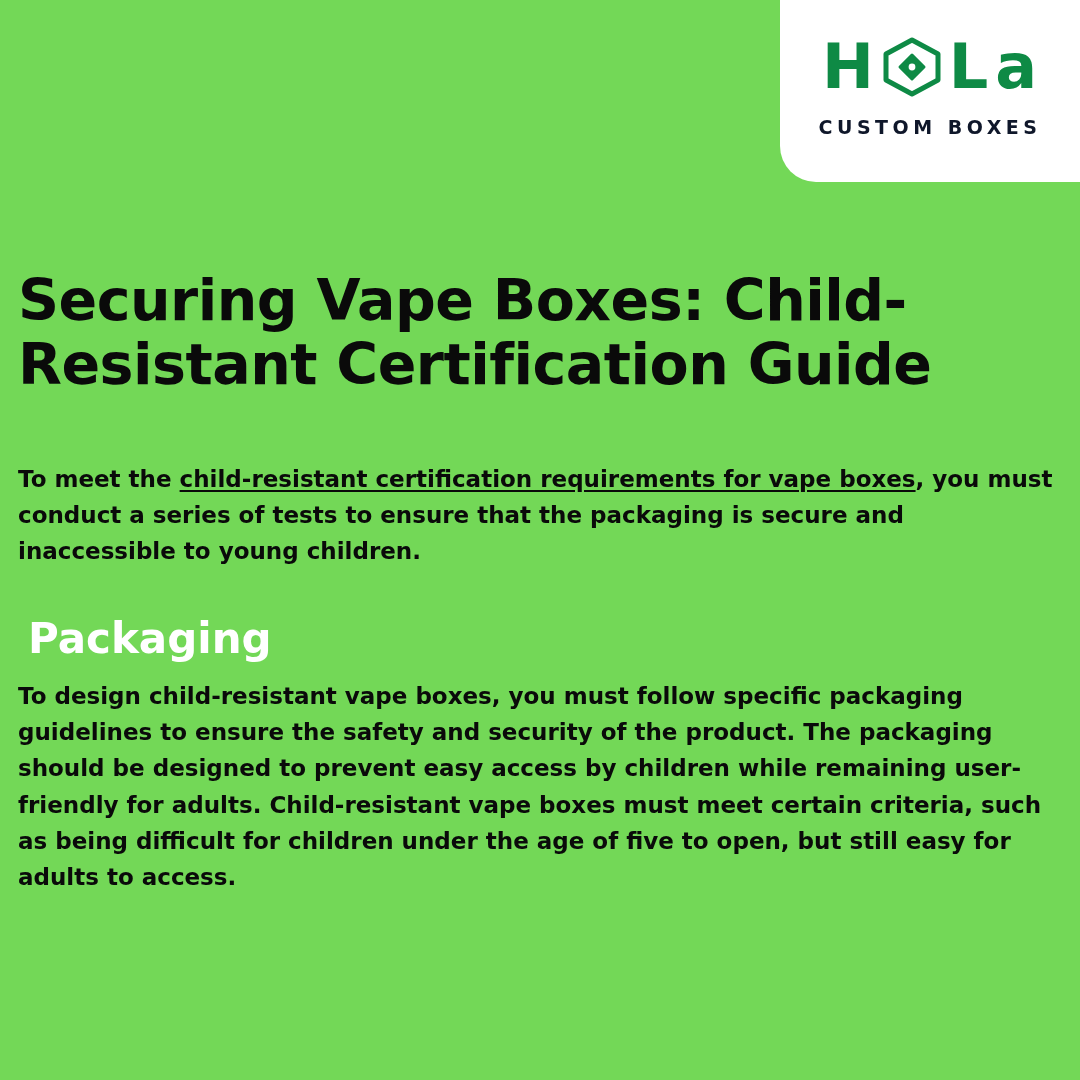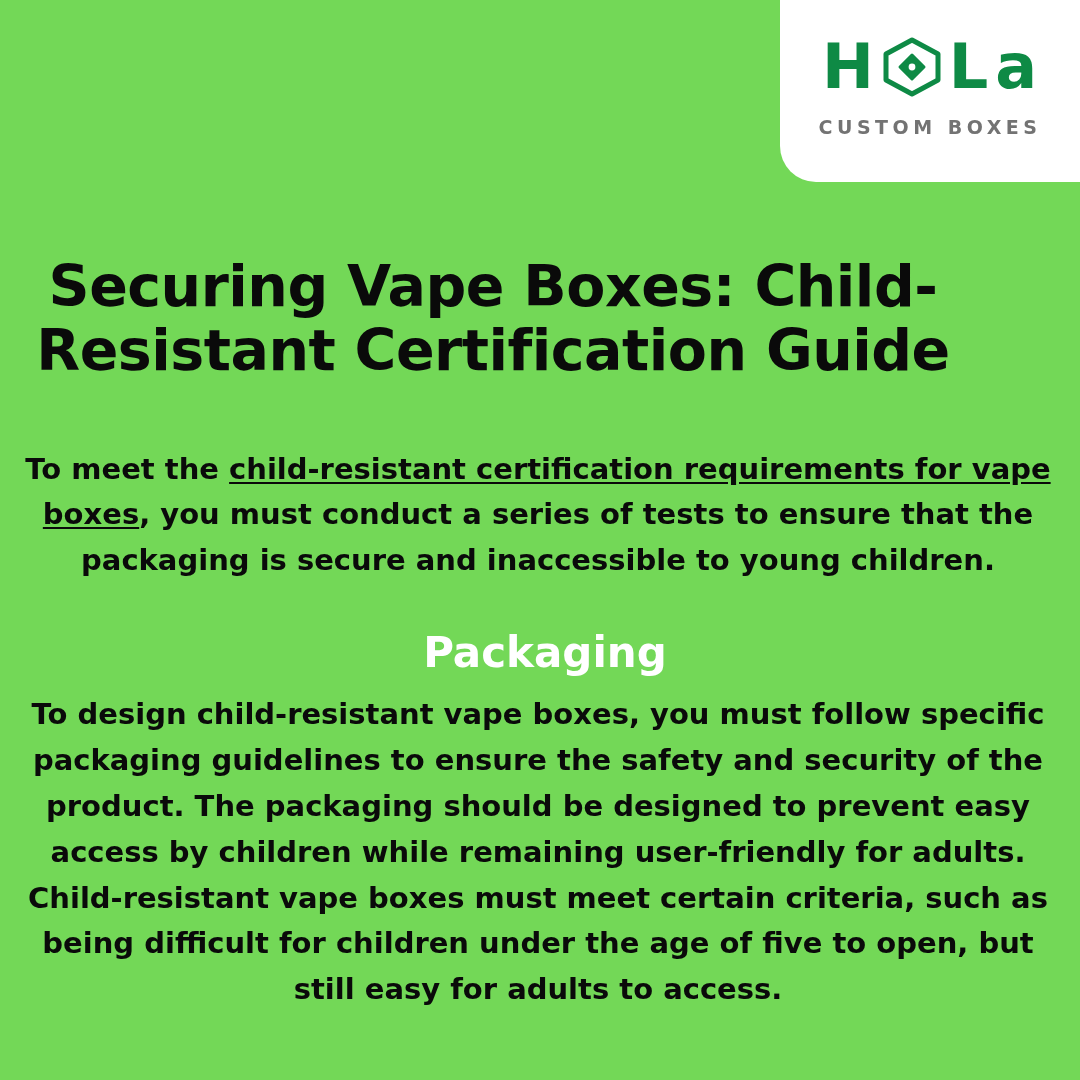--- a/index.html
+++ b/index.html
@@ -51,30 +51,29 @@
     height: 62px;
     position: relative;
     display: inline-block;
   }
   .logo-sub {
     margin-top: 14px;
     font-family: "DejaVu Sans", sans-serif;
     font-size: 19px;
     font-weight: 700;
     letter-spacing: 4.5px;
-    color: #737373;
+    color: #0f172a;
   }
 
   
   .content {
     position: absolute;
     left: 18px;
     right: 18px;
-    top: 255px;
-    text-align: center;
+    top: 269px;
   }
 
   .headline {
     font-family: "DejaVu Sans", sans-serif;
     font-weight: 700;
     font-size: 57px;
     line-height: 1.12;
     color: #0a0a0a;
     letter-spacing: -0.5px;
     margin: 0 0 64px 0;
@@ -90,21 +89,21 @@
     margin: 0 0 22px 0;
   }
   .section-title.indent {
     padding-left: 10px;
     margin-bottom: 16px;
   }
 
   .body-text {
     font-family: "DejaVu Sans", sans-serif;
     font-weight: 700;
-    font-size: 29px;
+    font-size: 23px;
     line-height: 1.58;
     color: #0a0a0a;
     margin: 0 0 52px 0;
     max-width: 1040px;
   }
   .body-text:last-child { margin-bottom: 4px; }
 
   .link-underline {
     text-decoration: underline;
     text-underline-offset: 3px;

